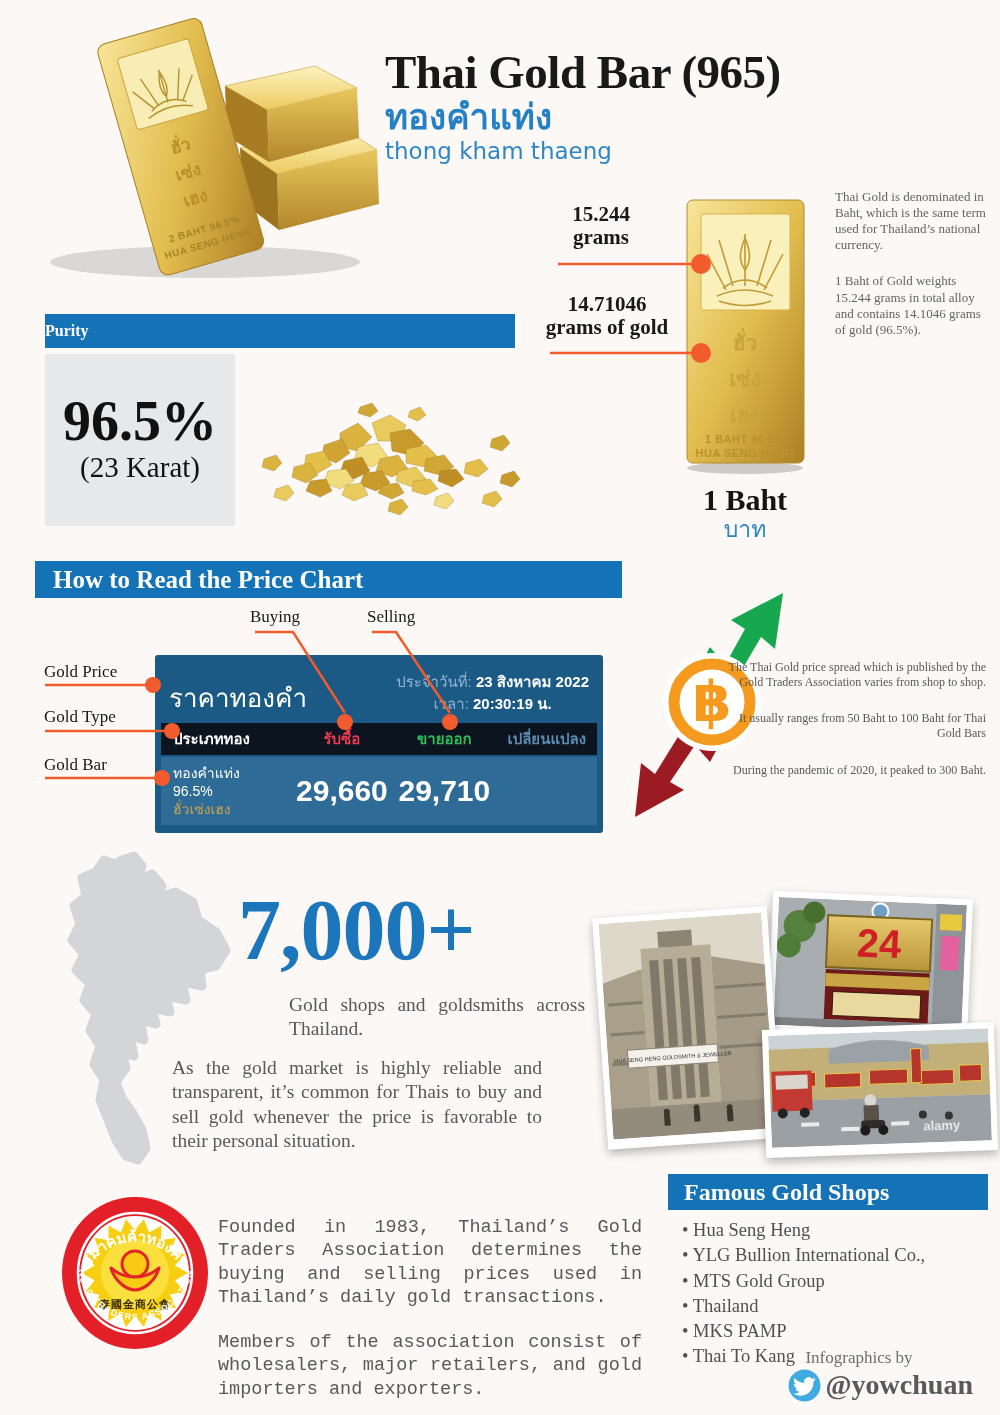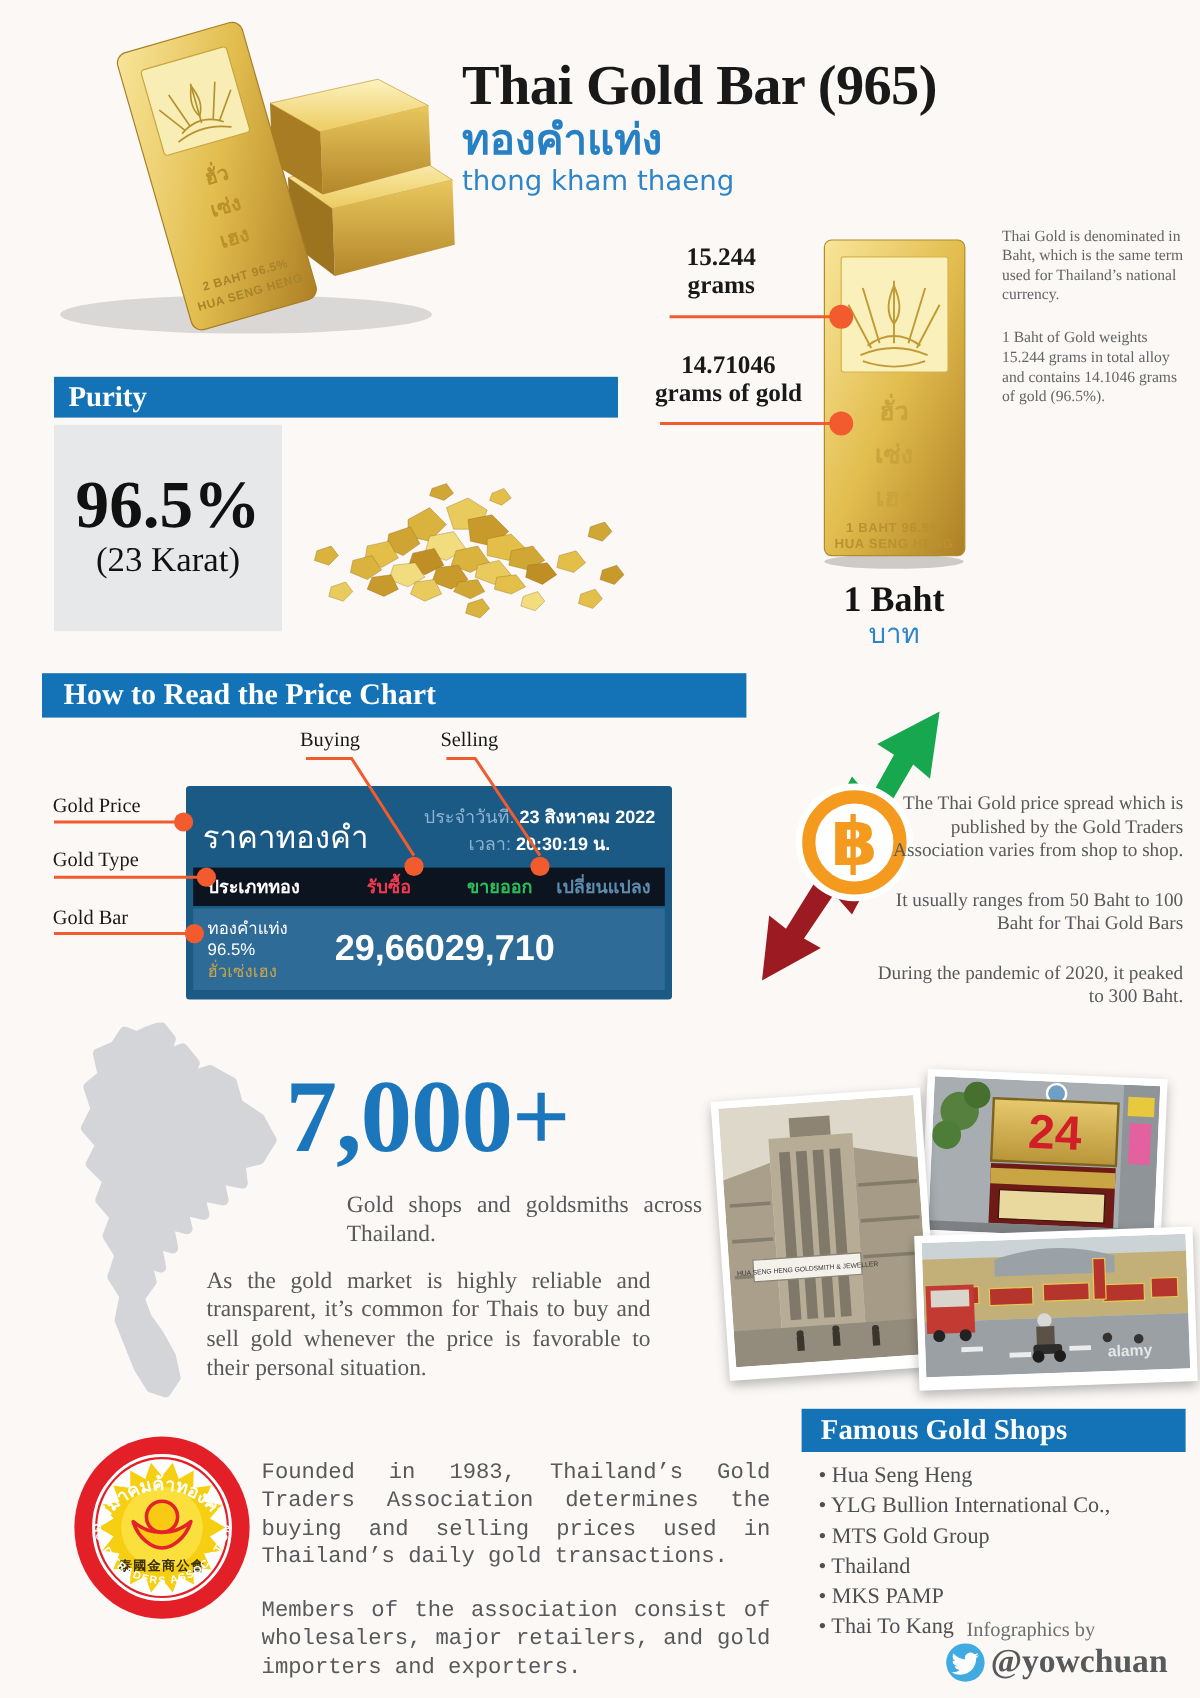--- a/index.html
+++ b/index.html
@@ -9,66 +9,66 @@
   .sans{font-family:"Liberation Sans","DejaVu Sans",sans-serif;}
 
   
   .title-block{left:385px;top:48px;width:580px;}
   .main-title{font-size:47px;font-weight:bold;letter-spacing:-0.5px;line-height:1.05;color:#191919;}
   .thai-title{font-family:"DejaVu Sans","Liberation Sans",sans-serif;font-size:35px;font-weight:bold;color:#2580c4;line-height:1.15;}
   .translit{font-family:"DejaVu Sans","Liberation Sans",sans-serif;font-size:23px;color:#2e86c8;line-height:1.2;}
 
   
   .bluebar{background:#1473b6;color:#ffffff;font-weight:bold;display:flex;align-items:center;}
-  .purity-bar{left:45px;top:314px;width:470px;height:34px;font-size:24px;padding-left:12px;box-sizing:border-box;}
+  .purity-bar{left:45px;top:314px;width:470px;height:34px;font-size:16px;box-sizing:border-box;}
   .section2-bar{left:35px;top:561px;width:587px;height:37px;font-size:25px;padding-left:18px;box-sizing:border-box;}
   .famous-bar{left:668px;top:1174px;width:320px;height:36px;font-size:24px;padding-left:16px;box-sizing:border-box;}
 
   .purity-box{left:45px;top:354px;width:190px;height:172px;background:#e7e8ea;display:flex;flex-direction:column;justify-content:center;align-items:center;}
   .purity-value{font-size:56px;font-weight:bold;line-height:1;color:#111;}
   .purity-karat{font-size:29px;line-height:1.3;color:#111;}
 
   
   .callout{font-size:21px;font-weight:bold;text-align:center;line-height:1.1;color:#191919;}
   .callout-a{left:545px;top:203px;width:112px;}
   .callout-b{left:533px;top:293px;width:148px;}
   .specimen-caption{left:655px;top:483px;width:180px;text-align:center;}
   .specimen-caption .b{font-size:30px;font-weight:bold;line-height:1.1;color:#141414;}
   .specimen-caption .t{font-family:"DejaVu Sans","Liberation Sans",sans-serif;font-size:23px;color:#2e86c8;line-height:1.2;}
   .denom-note{left:835px;top:189px;width:153px;font-size:13px;line-height:1.24;color:#636466;}
   .denom-note p{margin:0 0 20px 0;}
 
   
-  .chart{left:155px;top:655px;width:405px;height:178px;background:#1a5a84;border-radius:3px;}
+  .chart{left:155px;top:655px;width:448px;height:178px;background:#1a5a84;border-radius:3px;}
   .chart-title{position:absolute;left:14px;top:22px;color:#fff;font-size:26px;}
   .chart-date{position:absolute;right:14px;top:16px;text-align:center;font-size:15px;line-height:1.45;}
   .chart-date .lab{color:#8fb3d2;}
   .chart-date .val{color:#fff;font-weight:bold;}
   .chart-head{position:absolute;left:6px;right:6px;top:68px;height:32px;background:#0c1420;display:flex;align-items:center;font-size:15px;font-weight:bold;}
   .chart-row{position:absolute;left:6px;right:6px;top:102px;height:68px;background:#2e6b96;display:flex;align-items:center;}
   .c-type{width:30%;box-sizing:border-box;padding-left:12px;}
   .c-buy{width:23%;text-align:center;}
   .c-sell{width:24%;text-align:center;}
-  .c-chg{width:23%;}
+  .c-chg{width:23%;text-align:center;}
   .h-type{color:#ffffff;}
   .h-buy{color:#ef3a50;}
   .h-sell{color:#2dbd59;}
   .h-chg{color:#5e8cb0;}
   .row-type{font-size:14px;line-height:1.3;color:#fff;}
   .row-type .shop{color:#c9a44a;}
   .row-val{font-size:30px;font-weight:bold;color:#fff;}
 
   .chart-label{font-size:17px;color:#191919;}
   .lbl-buying{left:250px;top:607px;}
   .lbl-selling{left:367px;top:607px;}
   .lbl-gold-price{left:44px;top:662px;}
   .lbl-gold-type{left:44px;top:707px;}
   .lbl-gold-bar{left:44px;top:755px;}
 
-  .spread-notes{left:718px;top:660px;width:268px;text-align:right;font-size:16px;line-height:1.22;color:#58595b;}
+  .spread-notes{left:718px;top:660px;width:268px;text-align:right;font-size:12px;line-height:1.22;color:#58595b;}
   .spread-notes p{margin:0 0 22px 0;}
 
   
   .stat{left:238px;top:887px;font-size:86px;font-weight:bold;color:#1b76bc;line-height:1;letter-spacing:-1px;}
   .stat-caption{left:245px;top:993px;width:296px;font-size:19.5px;line-height:1.25;color:#58595b;text-align:justify;margin-left:44px;}
   .market-par{left:172px;top:1056px;width:370px;font-size:19.5px;line-height:1.25;color:#58595b;text-align:justify;}
 
   
   .photo{background:#fff;padding:6px;box-shadow:0 4px 10px rgba(0,0,0,0.28);}
   .photo-bw{left:600px;top:912px;transform:rotate(-4deg);z-index:2;}

